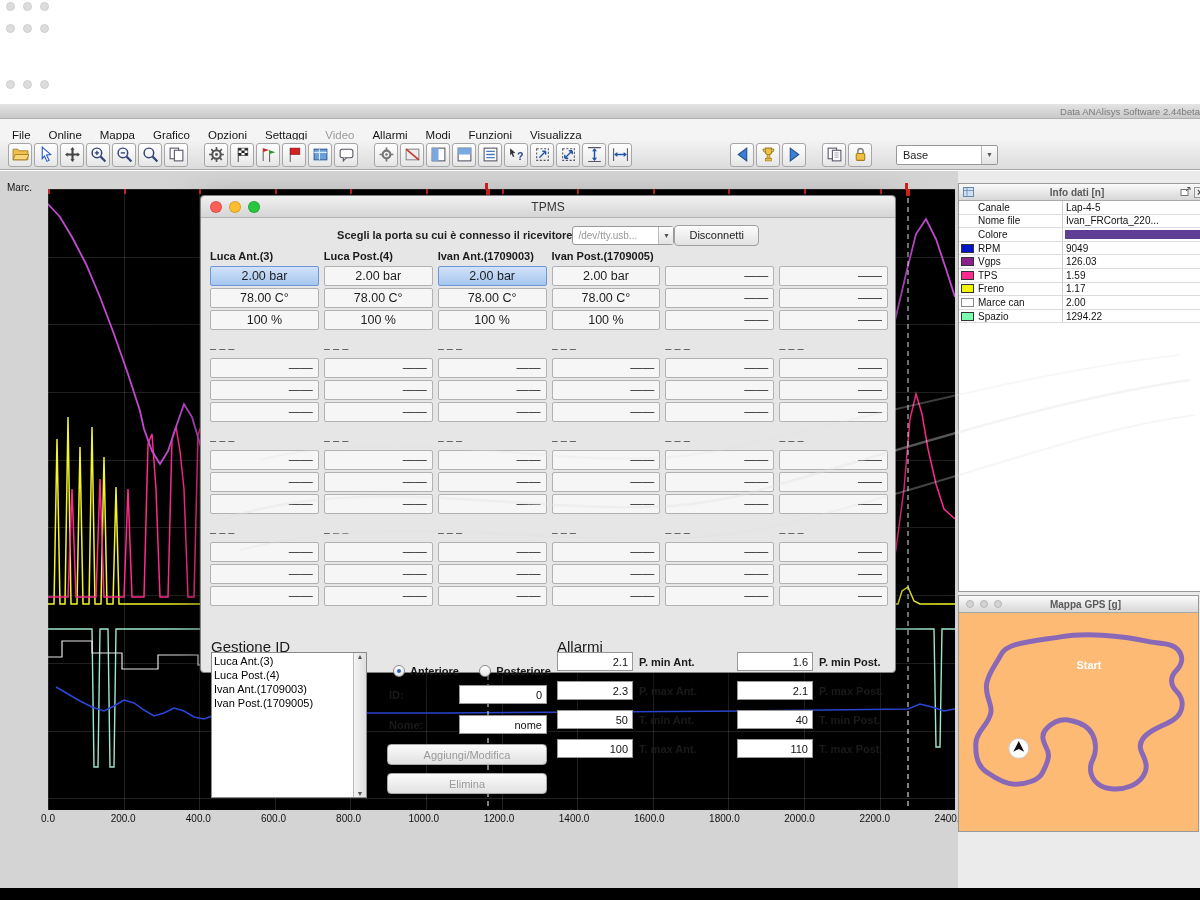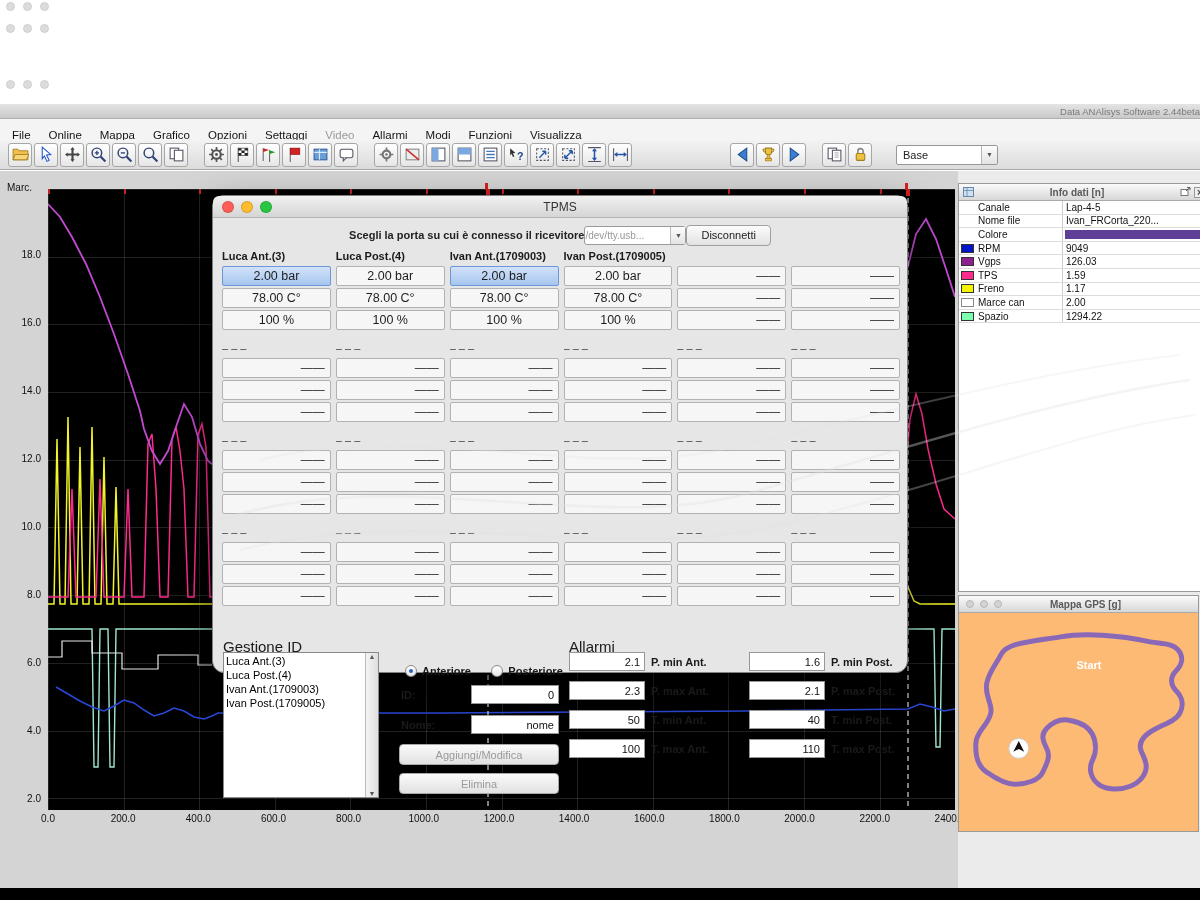--- a/index.html
+++ b/index.html
@@ -56,27 +56,27 @@
   .ilabel{flex:0 0 86px;padding-left:2px;color:#111;white-space:nowrap;overflow:hidden}
   .ivalue{flex:1;align-self:stretch;border-left:1px solid #ccc;padding-left:3px;color:#111;position:relative;display:flex;align-items:center;white-space:nowrap;overflow:hidden}
   .colorbar{position:absolute;left:2px;right:4px;top:2px;height:9px}
 
   .gps-map{position:absolute;left:0;top:17px;right:0;bottom:0;background:#fdba74}
   .gps-map svg{width:100%;height:100%}
   .dot3{display:flex;gap:6px;padding-left:4px}
   .dot3 i{width:8px;height:8px;border-radius:50%;background:#d3d3d3;border:1px solid #b8b8b8}
 
   
-  .dialog{position:absolute;left:212px;top:195px;width:696px;height:478px;background:#e6e6e6;border:1px solid #808080;border-radius:12px;box-shadow:0 14px 38px rgba(0,0,0,.5);z-index:20}
+  .dialog{position:absolute;left:200px;top:195px;width:696px;height:478px;background:#e6e6e6;border:1px solid #808080;border-radius:4px;box-shadow:0 14px 38px rgba(0,0,0,.5);z-index:20}
   .dlg-title{height:22px;background:linear-gradient(#f1f1f1,#d5d5d5);border-bottom:1px solid #b5b5b5;border-radius:6px 6px 0 0;position:relative;text-align:center;font-size:12px;color:#333;line-height:22px}
   .lights{position:absolute;left:9px;top:5px;display:flex;gap:7px}
   .light{width:12px;height:12px;border-radius:50%;border:1px solid rgba(0,0,0,.15)}
   .port-row{display:flex;align-items:center;justify-content:center;gap:0;height:34px}
   .port-label{font-weight:bold;font-size:11px;color:#222}
-  .port-combo{width:102px;height:19px;background:#fff;border:1px solid #9a9a9a;border-radius:3px;display:flex;align-items:center;font-size:10px;color:#999;}
+  .port-combo{width:102px;height:19px;background:#fff;border:1px solid #9a9a9a;border-radius:3px;display:flex;align-items:center;font-size:10px;color:#999;padding-left:5px}
   .port-combo .arrowbox{margin-left:auto;width:15px;height:100%;border-left:1px solid #bbb;background:linear-gradient(#fdfdfd,#e3e3e3);display:flex;align-items:center;justify-content:center;font-size:7px;color:#555}
   .push-btn{height:21px;background:linear-gradient(#fcfcfc,#e2e2e2);border:1px solid #a0a0a0;border-radius:4px;font-size:11px;color:#222;display:flex;align-items:center;justify-content:center;padding:0 14px;cursor:pointer}
   .sensor-grid{position:absolute;left:9px;top:54px;width:678px;display:grid;grid-template-columns:repeat(6,1fr);column-gap:5px;row-gap:12px}
   .g-label{height:14px;font-size:11px;font-weight:bold;color:#1a1a1a;white-space:nowrap;overflow:hidden}
   .dash-label{font-weight:normal;color:#3d3d3d}
   .cell{height:20px;margin-top:2px;background:#f6f6f6;border:1px solid #b2b2b2;border-radius:2px;font-size:12.5px;display:flex;align-items:center;justify-content:center;color:#1d1d1d;cursor:pointer}
   .cell.sel{background:linear-gradient(#d2e2f8,#a6c6ef);border-color:#6b97d8}
   .cell.dash{justify-content:flex-end;padding-right:5px;font-size:12px;color:#333}
   .abs{position:absolute}
   .sec-title{font-size:15px;font-weight:normal;color:#1a1a1a}
@@ -330,32 +330,20 @@
     <div class="combo">
       <span>Base</span>
       <span class="arrowbox">▼</span>
     </div>
   </div>
 
   <div class="content"></div>
   <div class="right-col"></div>
 
   <span class="corner-label">Marc.</span>
-  <div class="ylabels">
-
-  <span>18.0</span>
-      <span>16.0</span>
-      <span>14.0</span>
-      <span>12.0</span>
-      <span>10.0</span>
-      <span>8.0</span>
-      <span>6.0</span>
-      <span>4.0</span>
-      <span>2.0</span>
-    </div>
   <div class="xlabels">
 
   <span>0.0</span>
       <span>200.0</span>
       <span>400.0</span>
       <span>600.0</span>
       <span>800.0</span>
       <span>1000.0</span>
       <span>1200.0</span>
       <span>1400.0</span>

